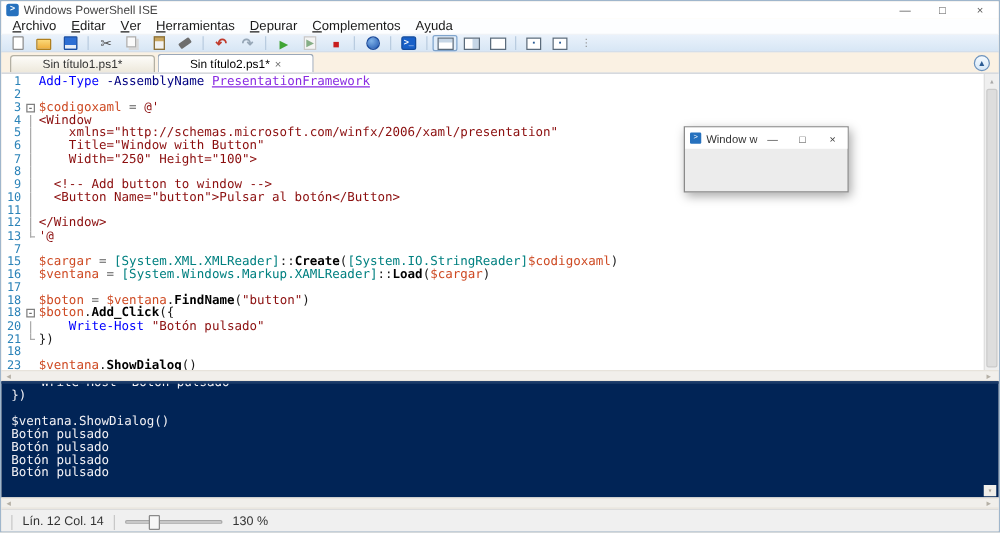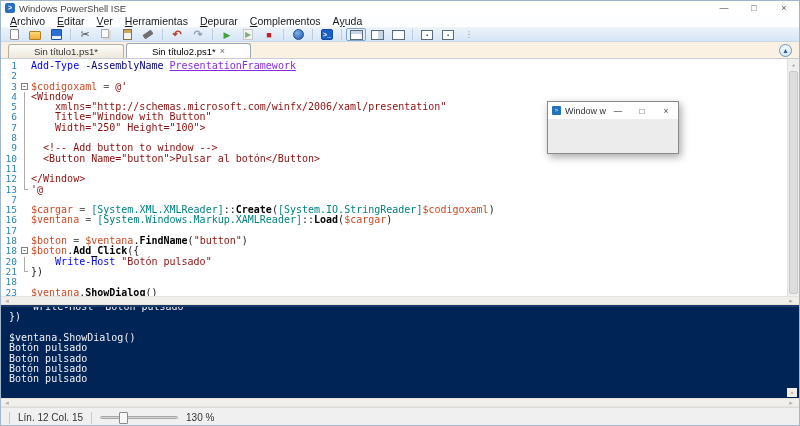--- a/index.html
+++ b/index.html
@@ -283,21 +283,21 @@
   </div>
 
   <div class="hscroll">
     <div class="hs-left">◂</div>
     <div class="hs-right">▸</div>
   </div>
 
   <div class="statusbar">
     <div class="sb-right">
       <div class="sb-sep"></div>
-      <div>Lín. 12 Col. 15</div>
+      <div>Lín. 12 Col. 14</div>
       <div class="sb-sep"></div>
       <div class="sl-track">
         <div class="sl-handle"></div>
       </div>
       <div>130 %</div>
     </div>
   </div>
 
   <div class="wpf">
     <div class="wpf-titlebar">

